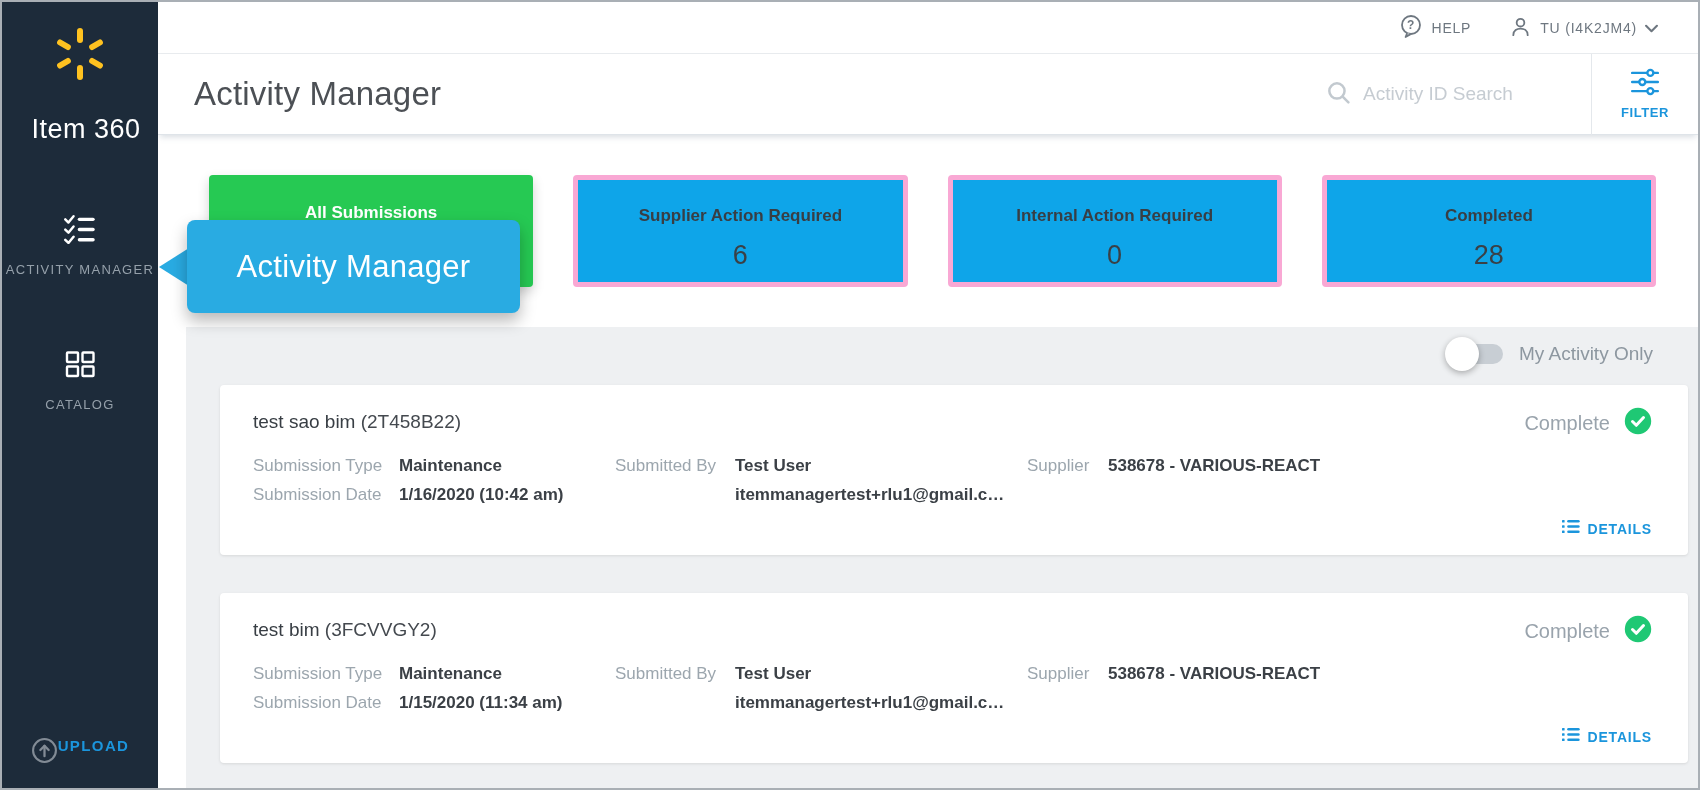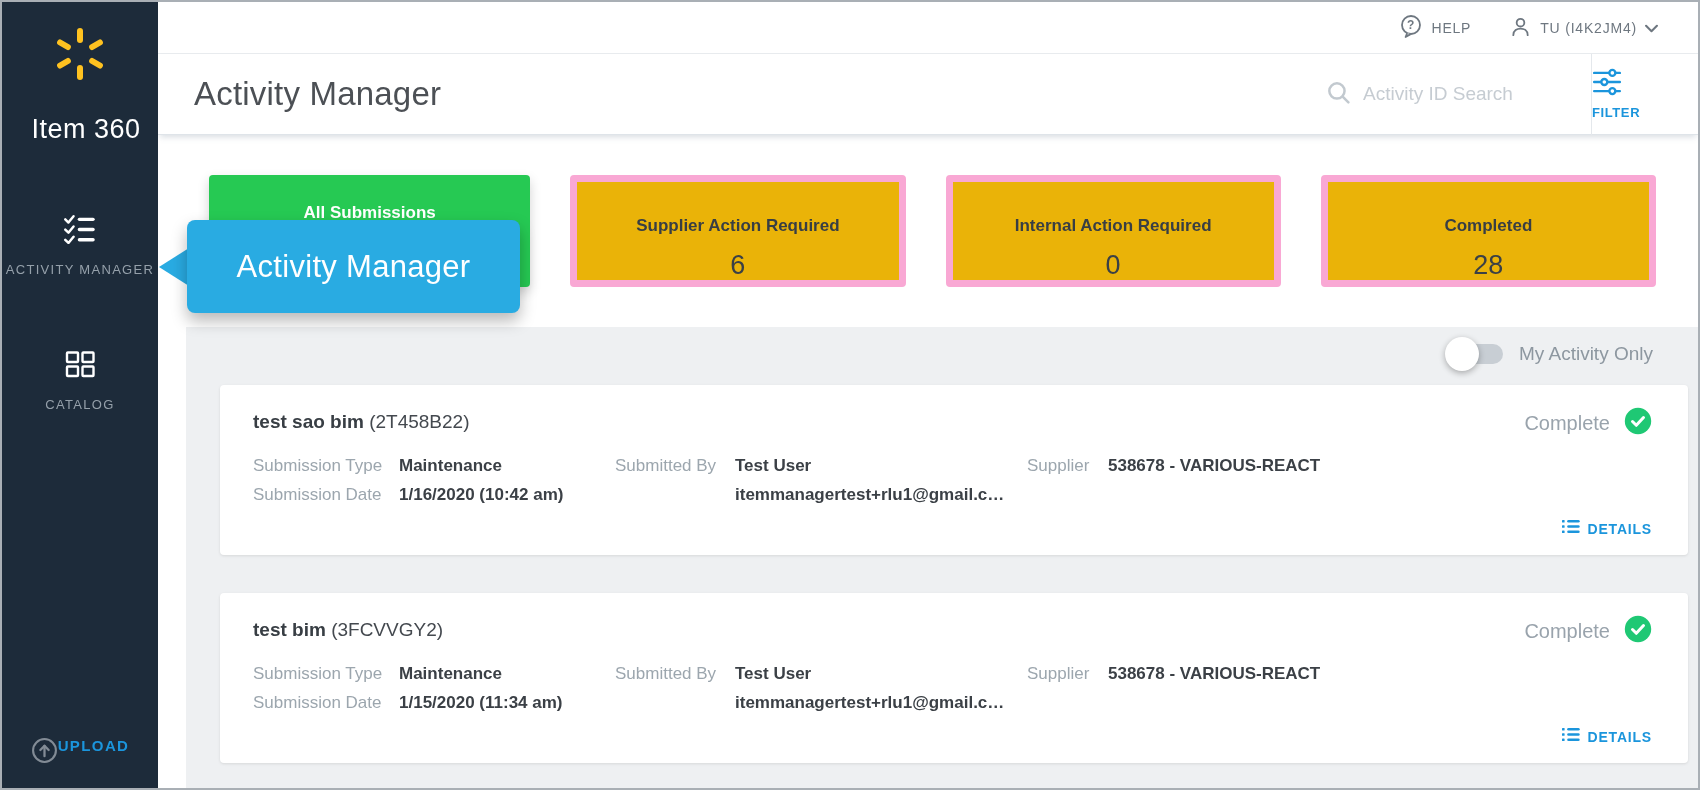--- a/index.html
+++ b/index.html
@@ -25,27 +25,27 @@
   .topbar { position:absolute; left:0; top:0; right:0; height:52px; display:flex; align-items:center; justify-content:flex-end; gap:38px; padding-right:40px; border-bottom:1px solid #e9ecef; background:#fff; }
   .topbar-item { display:flex; align-items:center; gap:8px; color:#6e7780; font-size:14px; font-weight:500; letter-spacing:0.8px; cursor:pointer; }
 
   .titlebar { position:absolute; left:0; top:52px; right:0; height:81px; background:#fff; display:flex; align-items:center; border-bottom:1px solid #dfe4e9; box-shadow:0 4px 6px -2px rgba(100,120,140,0.25); z-index:2; }
   .page-title { font-size:33px; font-weight:300; color:#4c5055; padding-left:36px; letter-spacing:0.2px; }
   .titlebar .spacer { flex:1; }
   .search { display:flex; align-items:center; gap:12px; margin-right:28px; }
   .search input { border:none; outline:none; font-size:19px; color:#545a60; width:200px; font-family:inherit; font-weight:300; }
   .search input::placeholder { color:#c6ccd2; opacity:1; }
   .v-divider { width:1px; height:81px; background:#e4e8ec; }
-  .filter-btn { width:106px; height:81px; display:flex; flex-direction:column; justify-content:center; gap:5px; cursor:pointer; }
+  .filter-btn { width:106px; height:81px; display:flex; flex-direction:column; align-items:center; justify-content:center; gap:5px; cursor:pointer; }
   .filter-label { color:#1b95dc; font-size:13px; font-weight:bold; letter-spacing:0.6px; }
 
   
   .stats-band { position:absolute; left:0; top:133px; right:0; height:192px; background:#fff; }
   .stats-row { position:absolute; left:51px; right:42px; top:40px; height:112px; display:flex; gap:40px; }
-  .stat-card { flex:1; background:#eab308; border:7px solid #f9a8d4; border-radius:4px; display:flex; flex-direction:column; align-items:center; padding-top:34px; gap:14px; cursor:pointer; }
+  .stat-card { flex:1; background:#0ea5e9; border:5px solid #f9a8d4; border-radius:4px; display:flex; flex-direction:column; align-items:center; padding-top:26px; gap:14px; cursor:pointer; }
   .stat-card.active { background:#26c953; border:none; box-shadow:0 5px 12px rgba(0,0,0,0.18); padding-top:28px; }
   .stat-label { font-size:17px; font-weight:bold; color:#383e44; }
   .stat-card.active .stat-label { color:#ffffff; }
   .stat-value { font-size:27px; color:#3a4046; }
 
   
   .tooltip { position:absolute; left:0; top:0; z-index:20; pointer-events:none; }
   .tooltip-box { position:absolute; left:185px; top:218px; width:333px; height:93px; background:#29abe2; border-radius:8px; box-shadow:0 8px 16px rgba(0,0,0,0.28); display:flex; align-items:center; justify-content:center; color:#fff; font-size:31px; font-weight:300; letter-spacing:0.3px; }
   .tooltip-arrow { position:absolute; left:157px; top:246px; width:0; height:0; border-top:19px solid transparent; border-bottom:19px solid transparent; border-right:30px solid #29abe2; }
 
@@ -54,21 +54,21 @@
   .toggle-row { position:absolute; top:16px; right:45px; display:flex; align-items:center; gap:16px; }
   .switch { position:relative; width:52px; height:20px; background:#c8ced4; border-radius:10px; cursor:pointer; }
   .switch .knob { position:absolute; left:-6px; top:-7px; width:34px; height:34px; background:#fff; border-radius:50%; box-shadow:0 2px 6px rgba(0,0,0,0.3); }
   .toggle-label { color:#8d97a0; font-size:19px; }
 
   
   .card { position:absolute; left:34px; width:1468px; height:170px; background:#fff; border-radius:4px; box-shadow:0 1px 3px rgba(0,0,0,0.10); }
   .card.c1 { top:58px; }
   .card.c2 { top:266px;padding-left:24px; }
   .card-title { position:absolute; left:33px; top:26px; font-size:19px; color:#44494f; }
-  .card-title .nm { font-weight:bold; color:#383e44; }
+  .card-title .nm { font-weight:normal; color:#383e44; }
   .status { position:absolute; right:36px; top:22px; display:flex; align-items:center; gap:14px; }
   .status-text { color:#99a3ac; font-size:20px; }
   .lbl { position:absolute; font-size:17px; color:#9ca6ae;text-align:right; }
   .val { position:absolute; font-size:17px; font-weight:600; color:#3b4046; }
   .r1 { top:71px; } .r2 { top:100px; }
   .colA-l { left:33px; } .colA-v { left:179px; }
   .colB-l { left:395px; } .colB-v { left:515px; width:310px; white-space:nowrap; overflow:hidden; }
   .colC-l { left:807px; } .colC-v { left:888px; }
   .details-btn { position:absolute; right:36px; bottom:16px; display:flex; align-items:center; gap:8px; cursor:pointer; }
   .details-label { color:#1b95dc; font-size:14px; font-weight:bold; letter-spacing:0.8px; }

